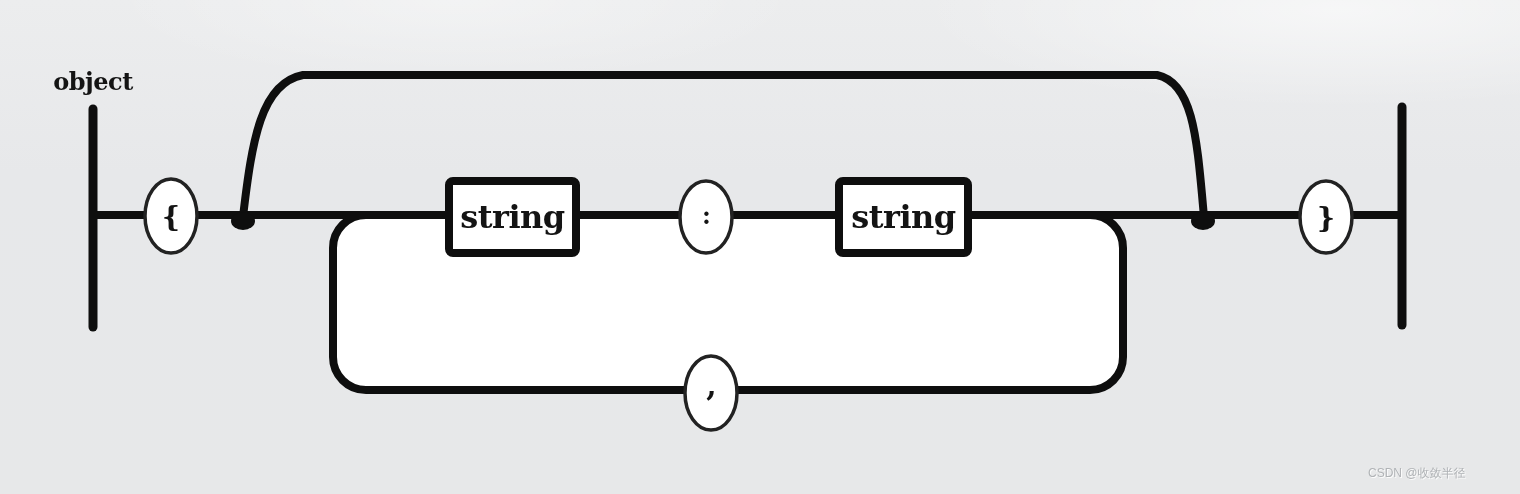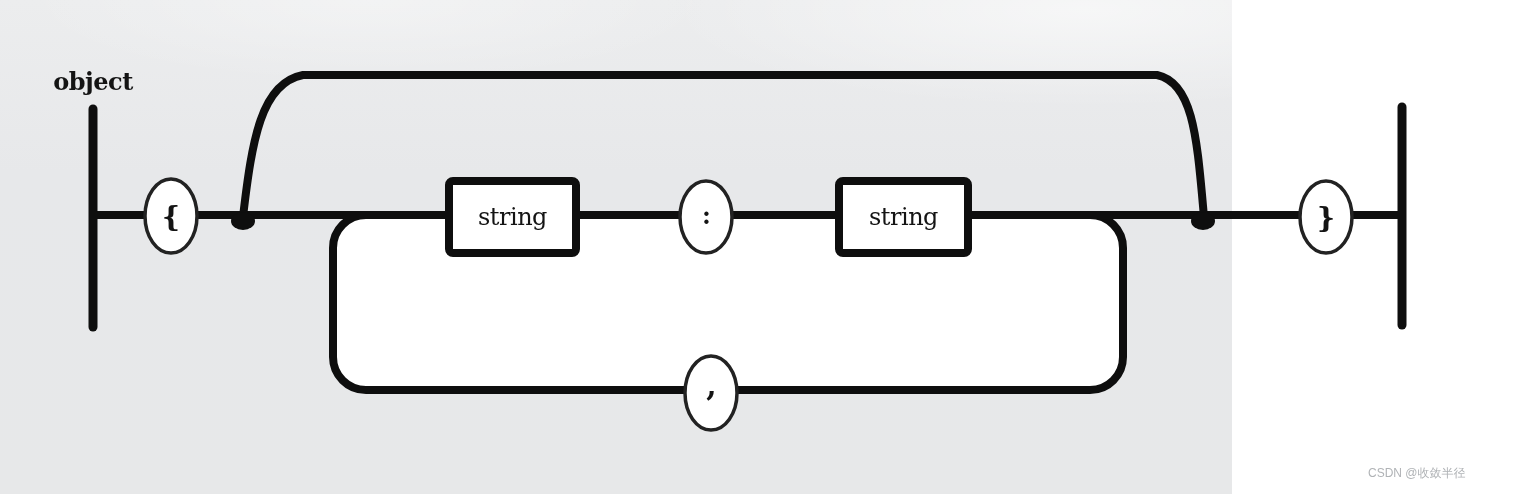--- a/index.html
+++ b/index.html
@@ -7,21 +7,21 @@
     padding: 0;
   }
   body {
     width: 1520px;
     height: 494px;
     overflow: hidden;
     font-family: "DejaVu Serif", serif;
   }
   .stage {
     position: relative;
-    width: 1232px;
+    width: 1520px;
     height: 494px;
     background:
       radial-gradient(600px 140px at 88% 2%, rgba(255,255,255,0.55), rgba(255,255,255,0) 70%),
       radial-gradient(500px 120px at 30% 0%, rgba(255,255,255,0.35), rgba(255,255,255,0) 70%),
       linear-gradient(180deg, #ecedee 0%, #e7e8ea 35%, #e7e8e9 100%);
   }
   .rail-svg {
     position: absolute;
     left: 0;
     top: 0;
@@ -34,22 +34,22 @@
     justify-content: center;
     white-space: nowrap;
     user-select: none;
   }
   .diagram-title {
     font-size: 24px;
     font-weight: bold;
     letter-spacing: -0.5px;
   }
   .node-label {
-    font-size: 24px;
-    font-weight: normal;
+    font-size: 32px;
+    font-weight: bold;
     letter-spacing: -0.5px;
   }
   .term-label {
     font-size: 28px;
     font-weight: 600;
   }
   .term-colon {
     font-size: 24px;
     font-weight: bold;
     transform: translateY(-2px);

